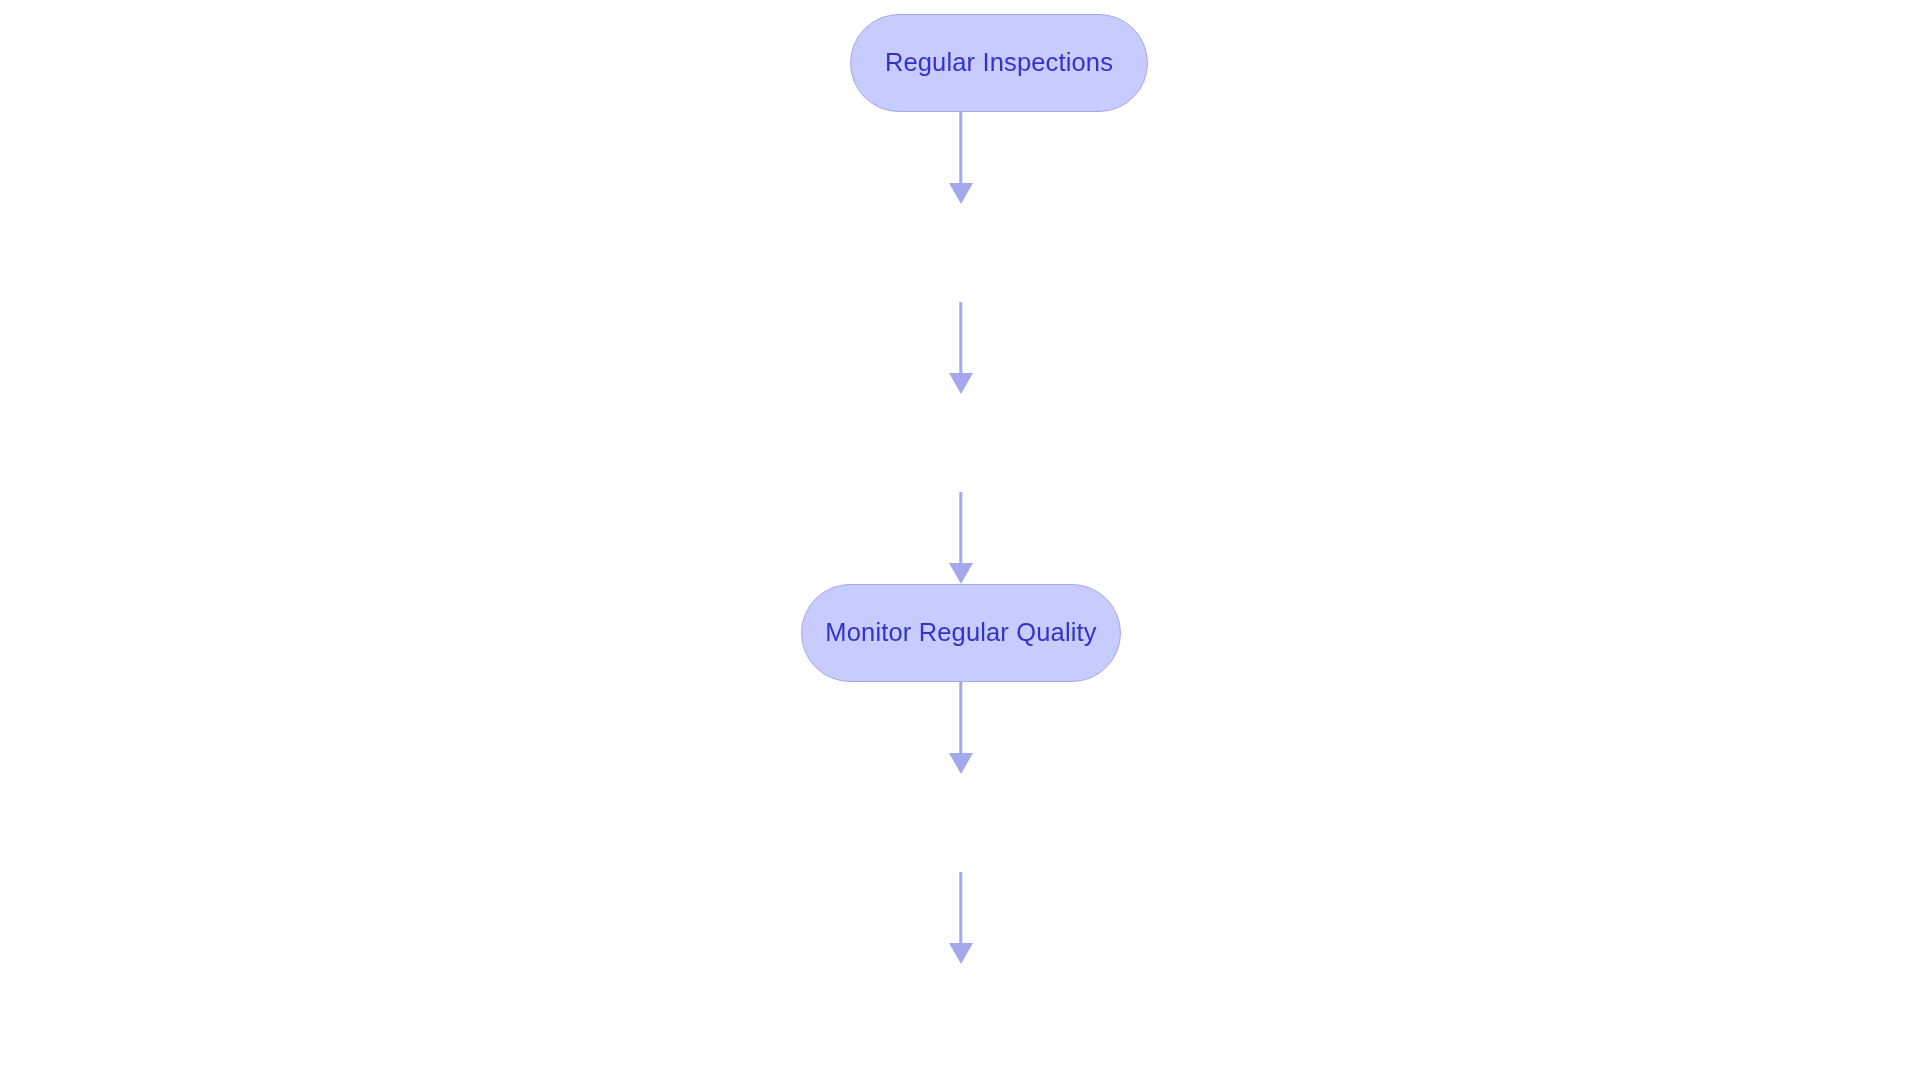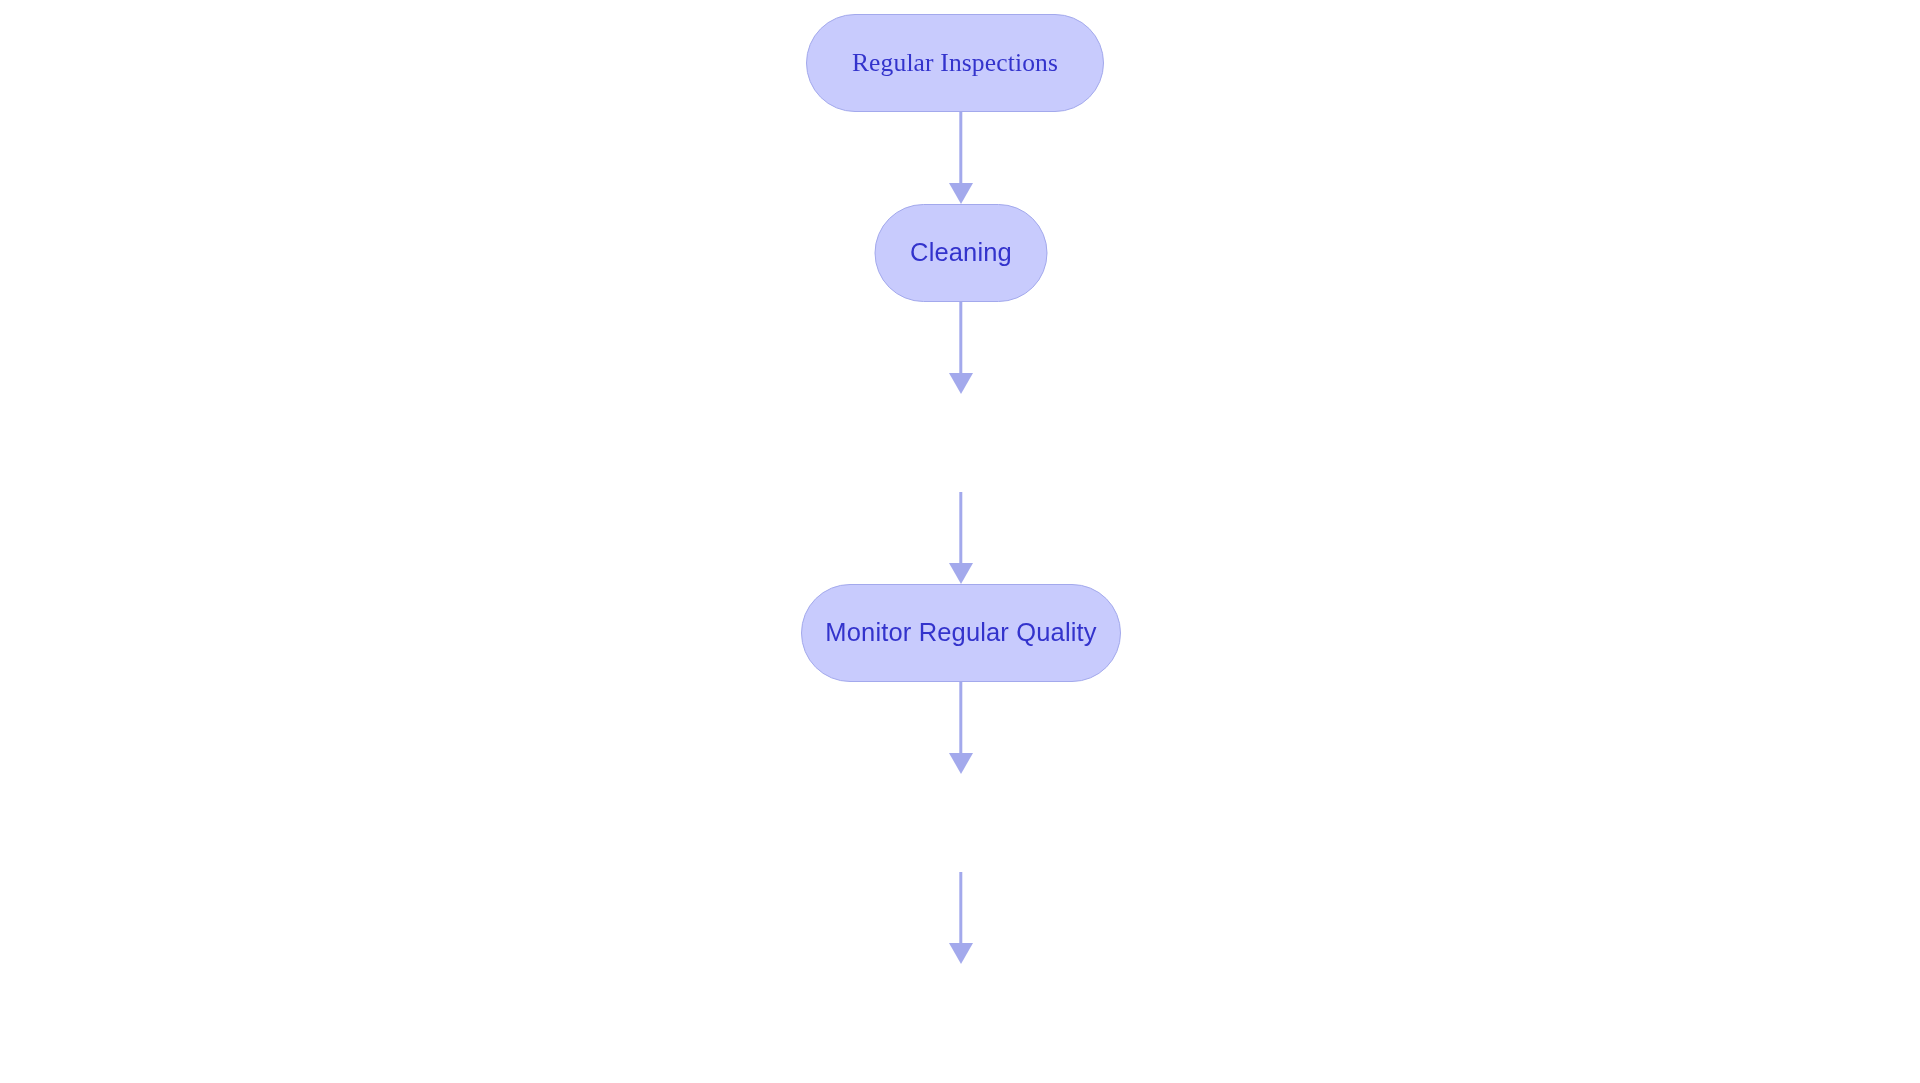--- a/index.html
+++ b/index.html
@@ -69,32 +69,29 @@
     border-left: 12.5px solid transparent;
     border-right: 12.5px solid transparent;
     border-top: 21px solid #a3a9ec;
   }
 </style>
 </head>
 <body>
 
 <div id="flow-canvas">
 
-  <div class="node" style="left:955px; top:14px; width:298px;font-family:Liberation Serif, serif;">
+  <div class="node" style="left:999px; top:14px; width:298px;">
     <span class="node-label">Regular Inspections</span>
   </div>
 
   <div class="connector" style="left:961px; top:112px; height:92px;">
     <div class="connector-stem" style="height:71px;"></div>
     <div class="connector-head"></div>
   </div>
 
-  <div class="node" style="left:961px; top:204px; width:173px;">
-    <span class="node-label">Cleaning</span>
-  </div>
 
   <div class="connector" style="left:961px; top:302px; height:92px;">
     <div class="connector-stem" style="height:71px;"></div>
     <div class="connector-head"></div>
   </div>
 
 
   <div class="connector" style="left:961px; top:492px; height:92px;">
     <div class="connector-stem" style="height:71px;"></div>
     <div class="connector-head"></div>

